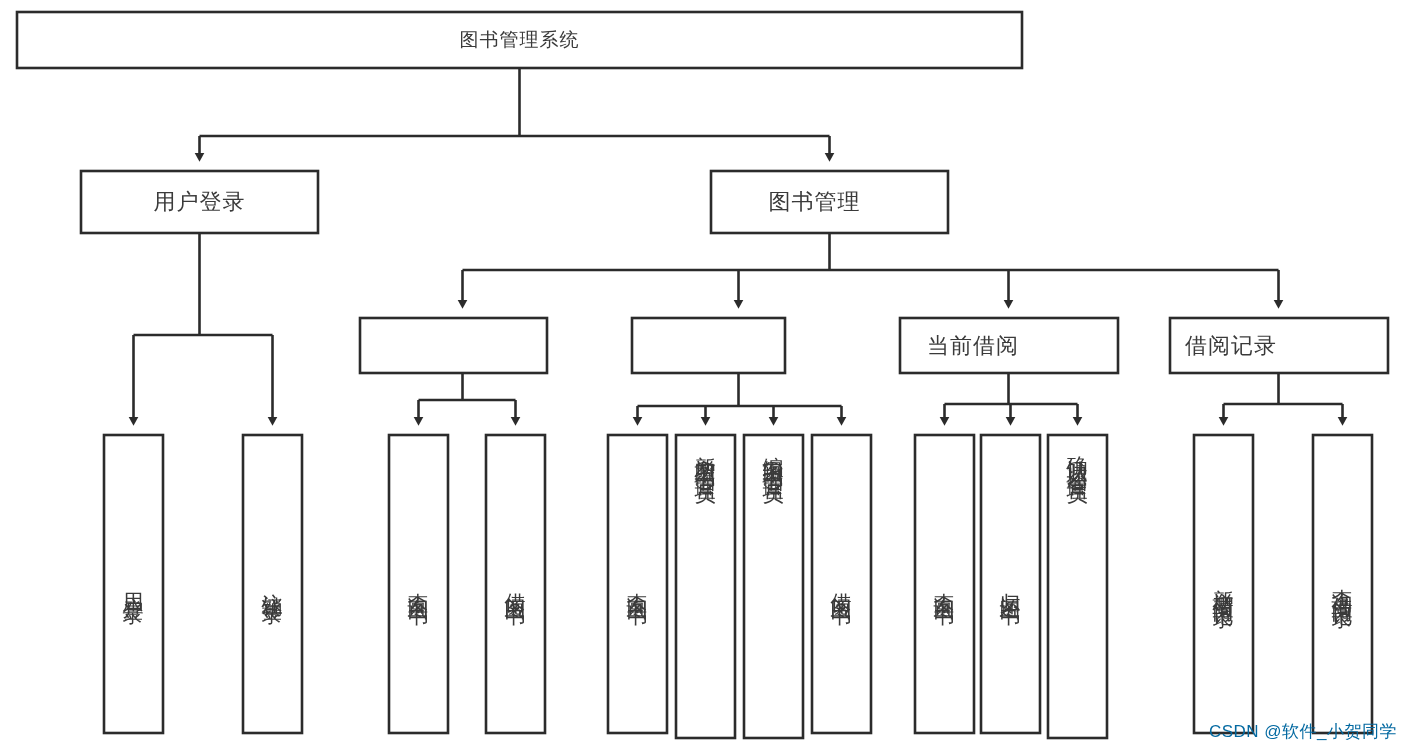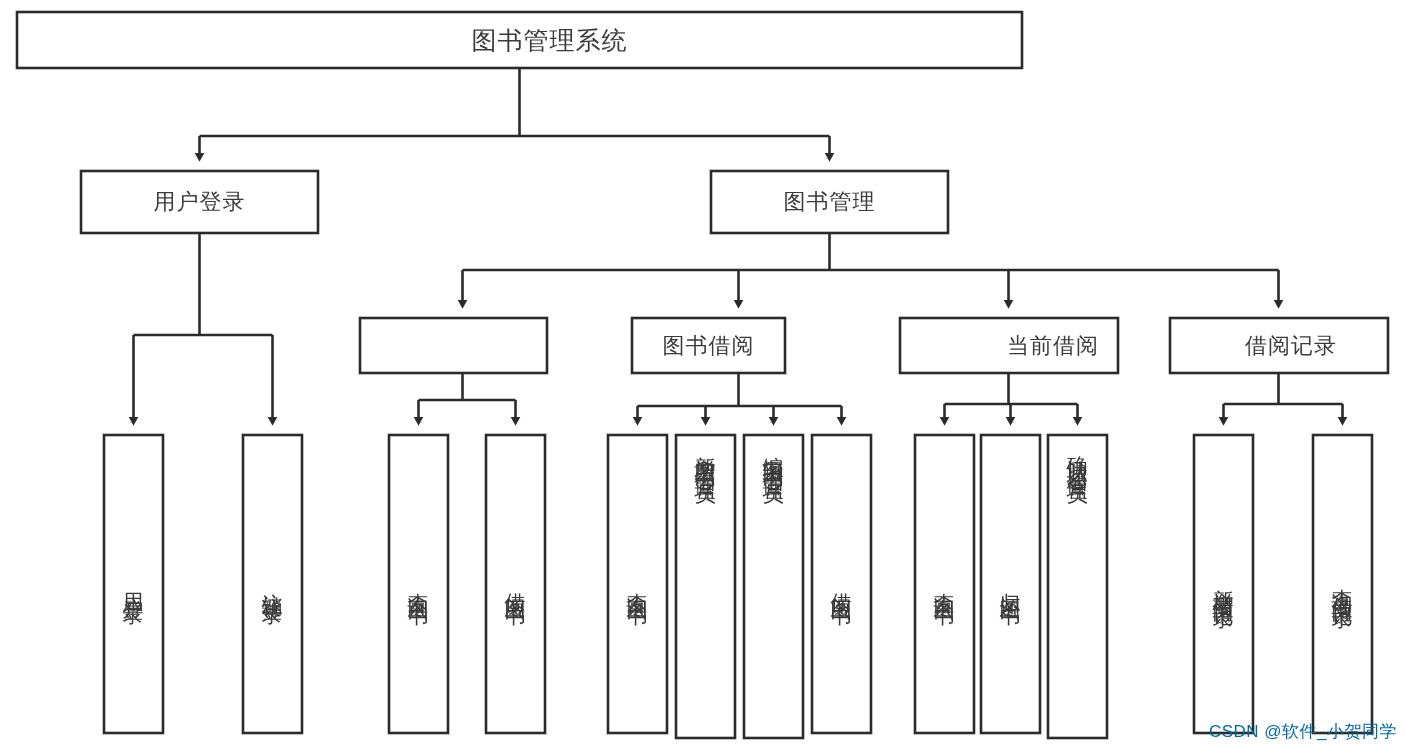--- a/index.html
+++ b/index.html
@@ -63,22 +63,21 @@
     display: flex;
     align-items: center;
     justify-content: center;
     pointer-events: none;
     font-family: "Liberation Sans", "DejaVu Sans", sans-serif;
     font-size: 22px;
     color: #3a3a3a;
     letter-spacing: 1px;
   }
   .hlabel-wrap.title {
-    font-size: 25px;
-    padding-left: 30px;
+    font-size: 19px;
   }
   #watermark {
     position: absolute;
     right: 8px;
     bottom: 4px;
     font-family: "Liberation Sans", "DejaVu Sans", sans-serif;
     font-size: 17px;
     color: #0369a1;
     letter-spacing: 0.5px;
     white-space: nowrap;
@@ -162,25 +161,24 @@
       <rect class="node-box" x="981" y="435" width="59" height="298"></rect>
       <rect class="node-box" x="1048" y="435" width="59" height="303"></rect>
       <rect class="node-box" x="1194" y="435" width="59" height="298"></rect>
       <rect class="node-box" x="1313" y="435" width="59" height="298"></rect>
     </g>
   </svg>
 
   <div class="hlabel-wrap title" style="left:17px; top:12px; width:1005px; height:56px;">图书管理系统</div>
 
   <div class="hlabel-wrap" style="left:81px; top:171px; width:237px; height:62px;">用户登录</div>
-  <div class="hlabel-wrap" style="left:711px; top:171px; width:237px; height:62px;">图书管理</div>
-
-  <div class="hlabel-wrap" style="left:632px; top:318px; width:153px; height:55px;">图书借阅</div>
-  <div class="hlabel-wrap" style="left:944px; top:318px; width:218px; height:55px;">当前借阅</div>
-  <div class="hlabel-wrap" style="left:1182px; top:318px; width:218px; height:55px;">借阅记录</div>
+  <div class="hlabel-wrap" style="left:696px; top:171px; width:237px; height:62px;">图书管理</div>
+
+  <div class="hlabel-wrap" style="left:864px; top:318px; width:218px; height:55px;">当前借阅</div>
+  <div class="hlabel-wrap" style="left:1122px; top:318px; width:218px; height:55px;">借阅记录</div>
 
   <div class="vlabel-wrap" style="left:104px; top:435px; width:59px; height:298px;">
     <span class="vtext">用户登录</span>
   </div>
   <div class="vlabel-wrap" style="left:243px; top:435px; width:59px; height:298px;">
     <span class="vtext">注销登录</span>
   </div>
   <div class="vlabel-wrap" style="left:389px; top:435px; width:59px; height:298px;">
     <span class="vtext">查询图书</span>
   </div>

